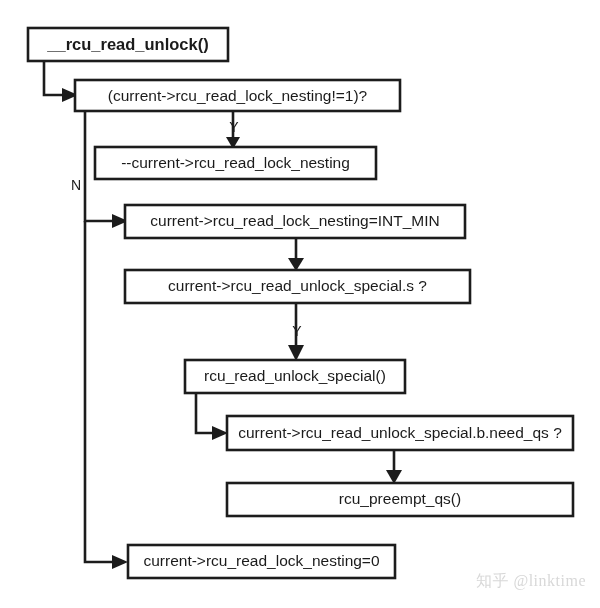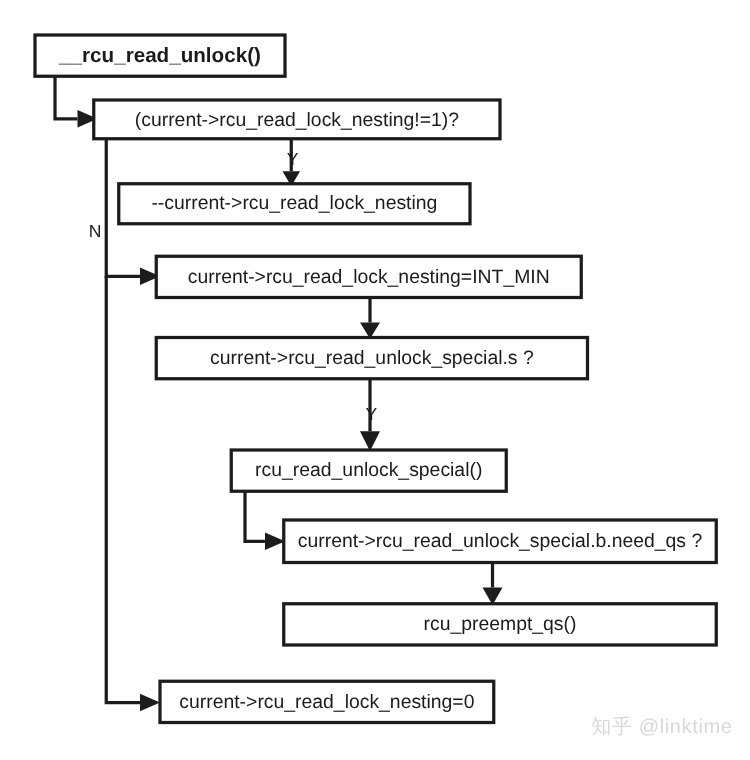--- a/index.html
+++ b/index.html
@@ -60,21 +60,21 @@
     font-family: "Liberation Sans", sans-serif;
     font-size: 14px;
     text-anchor: middle;
     dominant-baseline: middle;
   }
   .watermark {
     position: absolute;
     right: 14px;
     bottom: 16px;
     color: #d8d8d8;
-    font-family: Liberation Sans, sans-serif;
+    font-family: Liberation Serif, serif;
     font-size: 16px;
     letter-spacing: 0.5px;
     white-space: nowrap;
     user-select: none;
   }
 </style>
 </head>
 <body>
 
 <div id="diagram-root">

